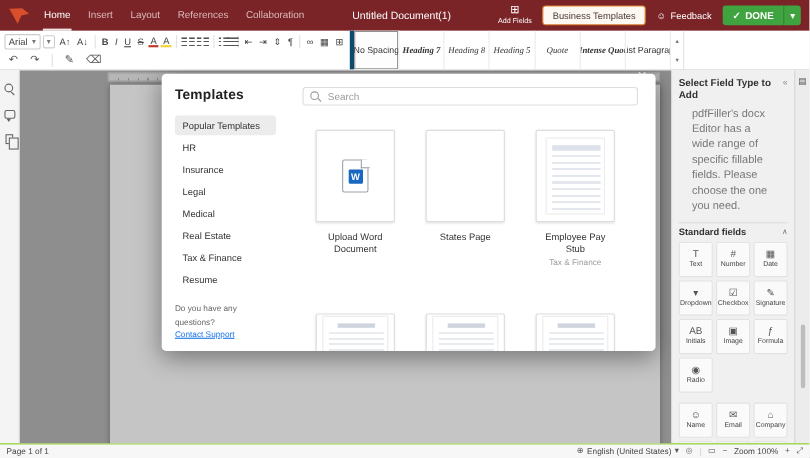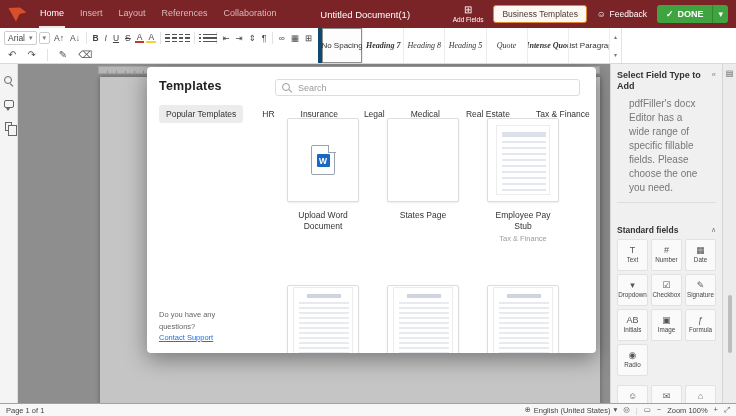--- a/index.html
+++ b/index.html
@@ -57,24 +57,24 @@
   .i-pages{position:relative;width:7px;height:9px;border:1.2px solid #666;cursor:pointer}
   .i-pages::after{content:"";position:absolute;left:1.5px;top:1.5px;width:7px;height:9px;border:1.2px solid #666;background:#f4f4f4}
 
   .canvas{flex:1;position:relative;background:#b3b3b3;min-width:0;overflow:hidden}
   .ruler{position:absolute;top:2px;left:80px;width:502px;height:8px;background:#e9e9e9;border:1px solid #d0d0d0;background-image:repeating-linear-gradient(to right,#a9a9a9 0 1px,transparent 1px 9px);background-size:486px 4px;background-position:8px 4px;background-repeat:no-repeat}
   .page{position:absolute;top:13px;left:82px;width:500px;bottom:-4px;background:#fdfdfd;box-shadow:0 0 5px rgba(0,0,0,.35)}
   .overlay{position:absolute;inset:0;background:rgba(30,30,30,.25);z-index:5}
   .close-x{position:absolute;left:561px;top:1px;color:#fff;font-size:11px;cursor:pointer;line-height:1}
 
   
-  .modal{position:absolute;left:129px;top:3px;width:449px;height:286px;background:#fff;border-radius:4px;box-shadow:0 6px 22px rgba(0,0,0,.4);display:flex;overflow:hidden}
+  .modal{position:absolute;left:129px;top:3px;width:449px;height:252px;background:#fff;border-radius:4px;box-shadow:0 6px 22px rgba(0,0,0,.4);display:flex;overflow:hidden}
   .m-left{width:112px;flex:0 0 auto;padding:12px 8px 10px 12px;display:flex;flex-direction:column}
   .m-title{font-size:12.5px;color:#222;font-weight:bold;margin-bottom:12px;letter-spacing:.2px}
-  .m-nav{display:flex;flex-direction:row;gap:12px}
+  .m-nav{display:flex;flex-direction:column;gap:2px}
   .m-nav-item{font-size:8.5px;color:#333;padding:4px 7px;border-radius:3px;cursor:pointer;white-space:nowrap}
   .m-nav-item.sel{background:#ececec}
   .m-foot{margin-top:auto;font-size:7.5px;color:#666;line-height:1.5}
   .m-foot a{color:#1a73e8;text-decoration:underline;cursor:pointer;font-size:7.5px}
   .m-right{flex:1;padding:12px 16px 0 16px;position:relative;display:flex;flex-direction:column}
   .m-search{height:17px;border:1px solid #ddd;border-radius:3px;display:flex;align-items:center;padding:0 6px;gap:6px}
   .m-search .i-search::before{border-color:#999}.m-search .i-search::after{background:#999}
   .m-search input{border:none;outline:none;flex:1;font-size:9px;color:#444;font-family:"Liberation Sans",sans-serif;background:transparent}
   .m-search input::placeholder{color:#9b9b9b}
   .cards{display:flex;gap:28px;margin-top:22px;padding-left:12px}
@@ -92,21 +92,21 @@
   .card-box .thumb2{width:60px;height:80px;border:1px solid #ececec;background-color:#fff;background-repeat:no-repeat;
     background-image:linear-gradient(#ced5df,#ced5df),repeating-linear-gradient(to bottom,#e7eaef 0 2px,transparent 2px 5px);
     background-size:34px 4px,50px 66px;background-position:13px 6px,5px 14px}
 
   
   .rpanel{width:112px;flex:0 0 auto;background:#f0f0f0;border-left:1px solid #d8d8d8;padding:6px 6px 0 6px;display:flex;flex-direction:column;overflow:hidden}
   .rp-head{display:flex;justify-content:space-between;align-items:flex-start;gap:3px}
   .rp-title{font-size:9px;font-weight:bold;color:#333;line-height:1.2}
   .rp-coll{font-size:8px;color:#888;cursor:pointer}
   .rp-desc{font-size:10px;color:#777;line-height:1.4;margin:5px 12px 7px}
-  .rp-sec{display:flex;justify-content:space-between;align-items:center;font-size:8.5px;font-weight:bold;color:#333;border-top:1px solid #ddd;padding-top:22px;margin-bottom:4px;cursor:pointer}
+  .rp-sec{display:flex;justify-content:space-between;align-items:center;font-size:8.5px;font-weight:bold;color:#333;border-top:1px solid #ddd;padding-top:3px;margin-bottom:4px;cursor:pointer}
   .rp-sec .chev{font-size:7px;color:#777;font-weight:normal}
   .rp-grid{display:grid;grid-template-columns:repeat(3,1fr);gap:3px;margin-bottom:9px}
   .tile{background:#fafafa;border:1px solid #e2e2e2;border-radius:2px;height:32px;display:flex;flex-direction:column;align-items:center;justify-content:center;gap:2px;cursor:pointer}
   .t-ic{font-size:9px;color:#555;line-height:1}
   .t-lb{font-size:6.3px;color:#444;line-height:1;white-space:nowrap}
 
   .far-rail{width:14px;flex:0 0 auto;background:#ececec;border-left:1px solid #d5d5d5;display:flex;flex-direction:column;align-items:center;padding:6px 0}
   .far-rail .gi{font-size:8px;color:#555;cursor:pointer}
   .scroll-thumb{width:4px;height:58px;background:#bdbdbd;border-radius:2px;margin-top:auto;margin-bottom:44px;cursor:pointer}
 

